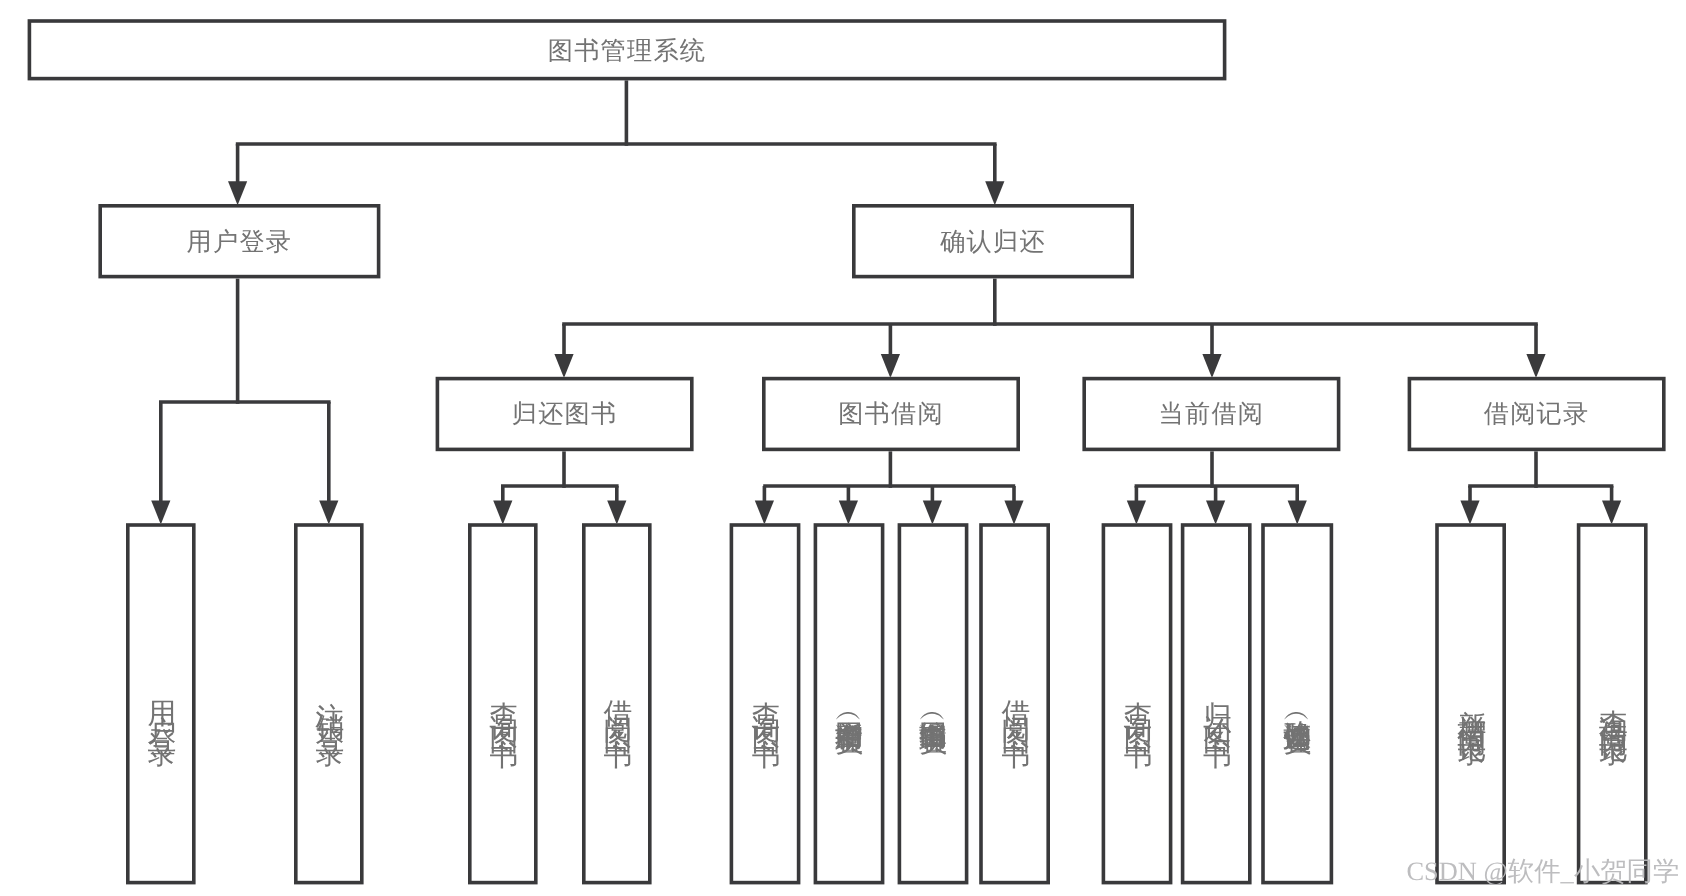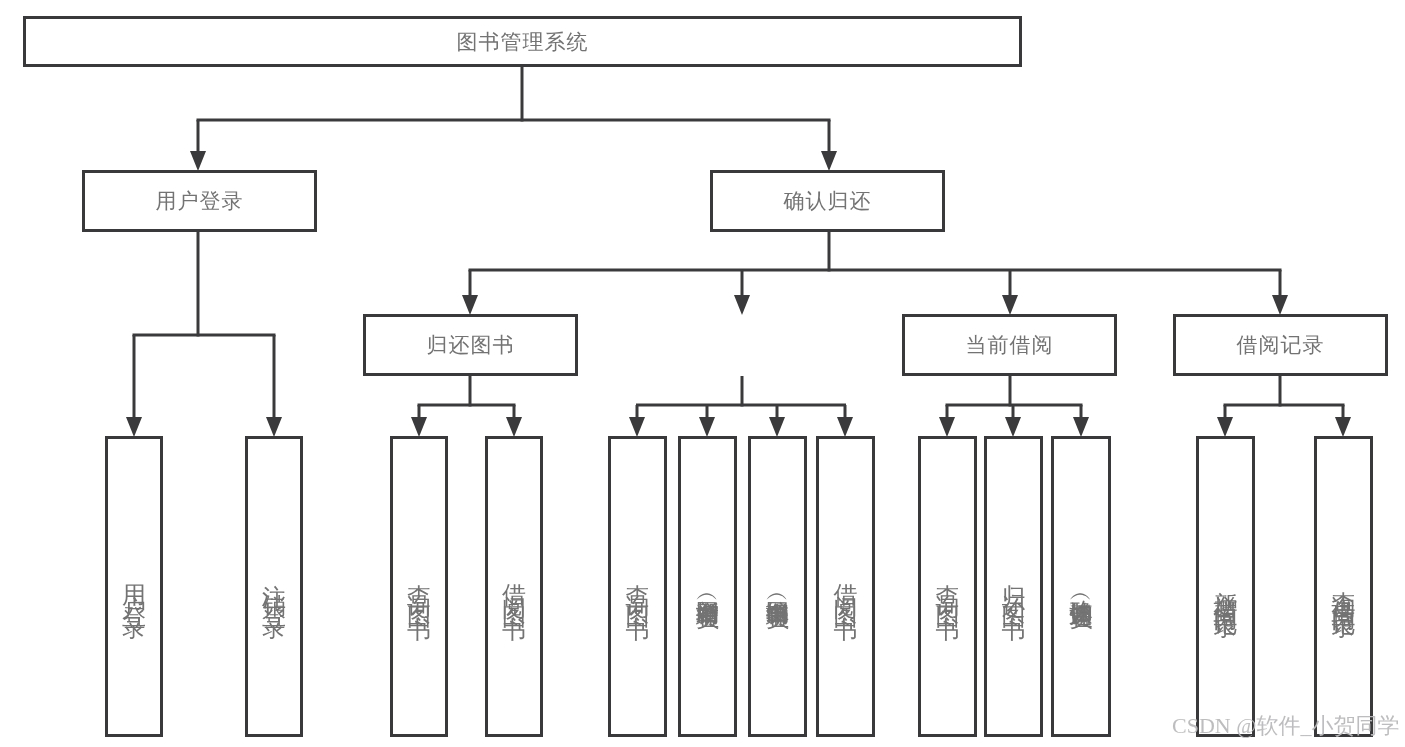--- a/index.html
+++ b/index.html
@@ -133,20 +133,23 @@
   <div class="box" style="left:82px;top:170px;width:235px;height:62px">
     <span class="hlbl">用户登录</span>
   </div>
   <div class="box" style="left:710px;top:170px;width:235px;height:62px">
     <span class="hlbl">确认归还</span>
   </div>
 
   <div class="box" style="left:363px;top:314px;width:215px;height:62px">
     <span class="hlbl">归还图书</span>
   </div>
+  <div class="box" style="left:635px;top:314px;width:215px;height:62px">
+    <span class="hlbl">图书借阅</span>
+  </div>
   <div class="box" style="left:1173px;top:314px;width:215px;height:62px">
     <span class="hlbl">借阅记录</span>
   </div>
   <div class="box" style="left:902px;top:314px;width:215px;height:62px">
     <span class="hlbl">当前借阅</span>
   </div>
 
   <div class="box leaf" style="left:105px">
     <span class="vlbl sp-wide">用户登录</span>
   </div>

